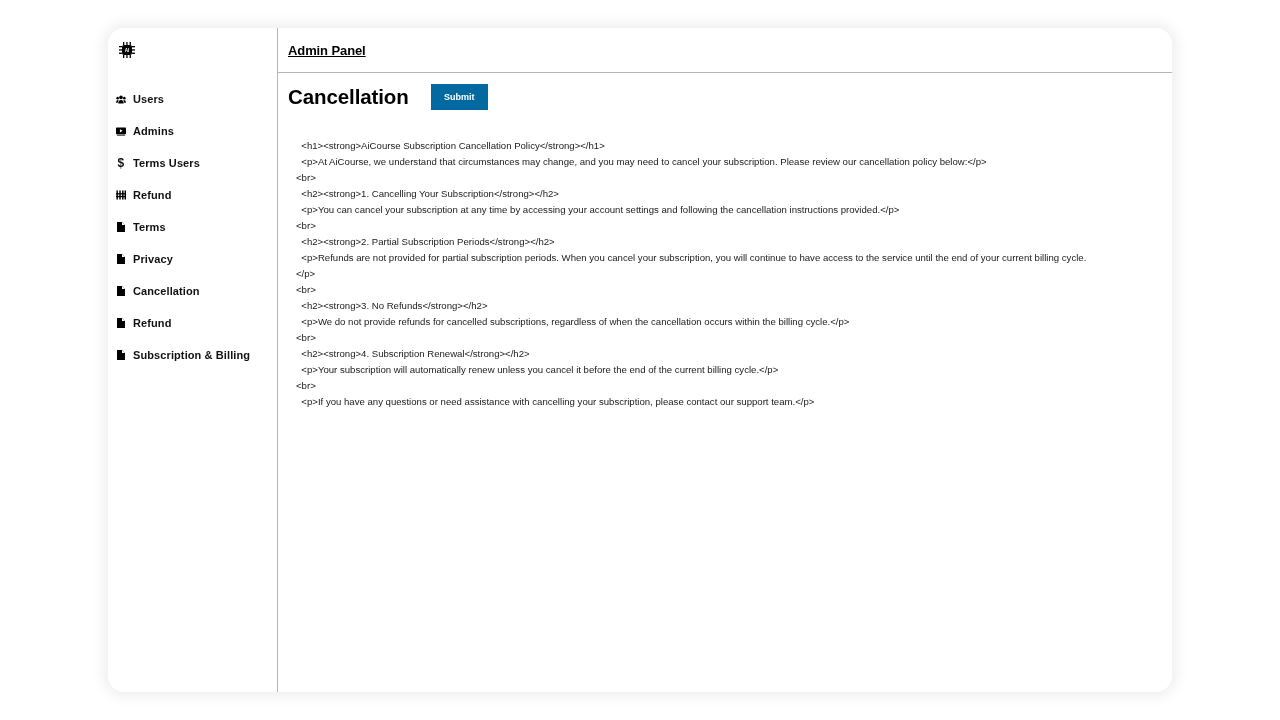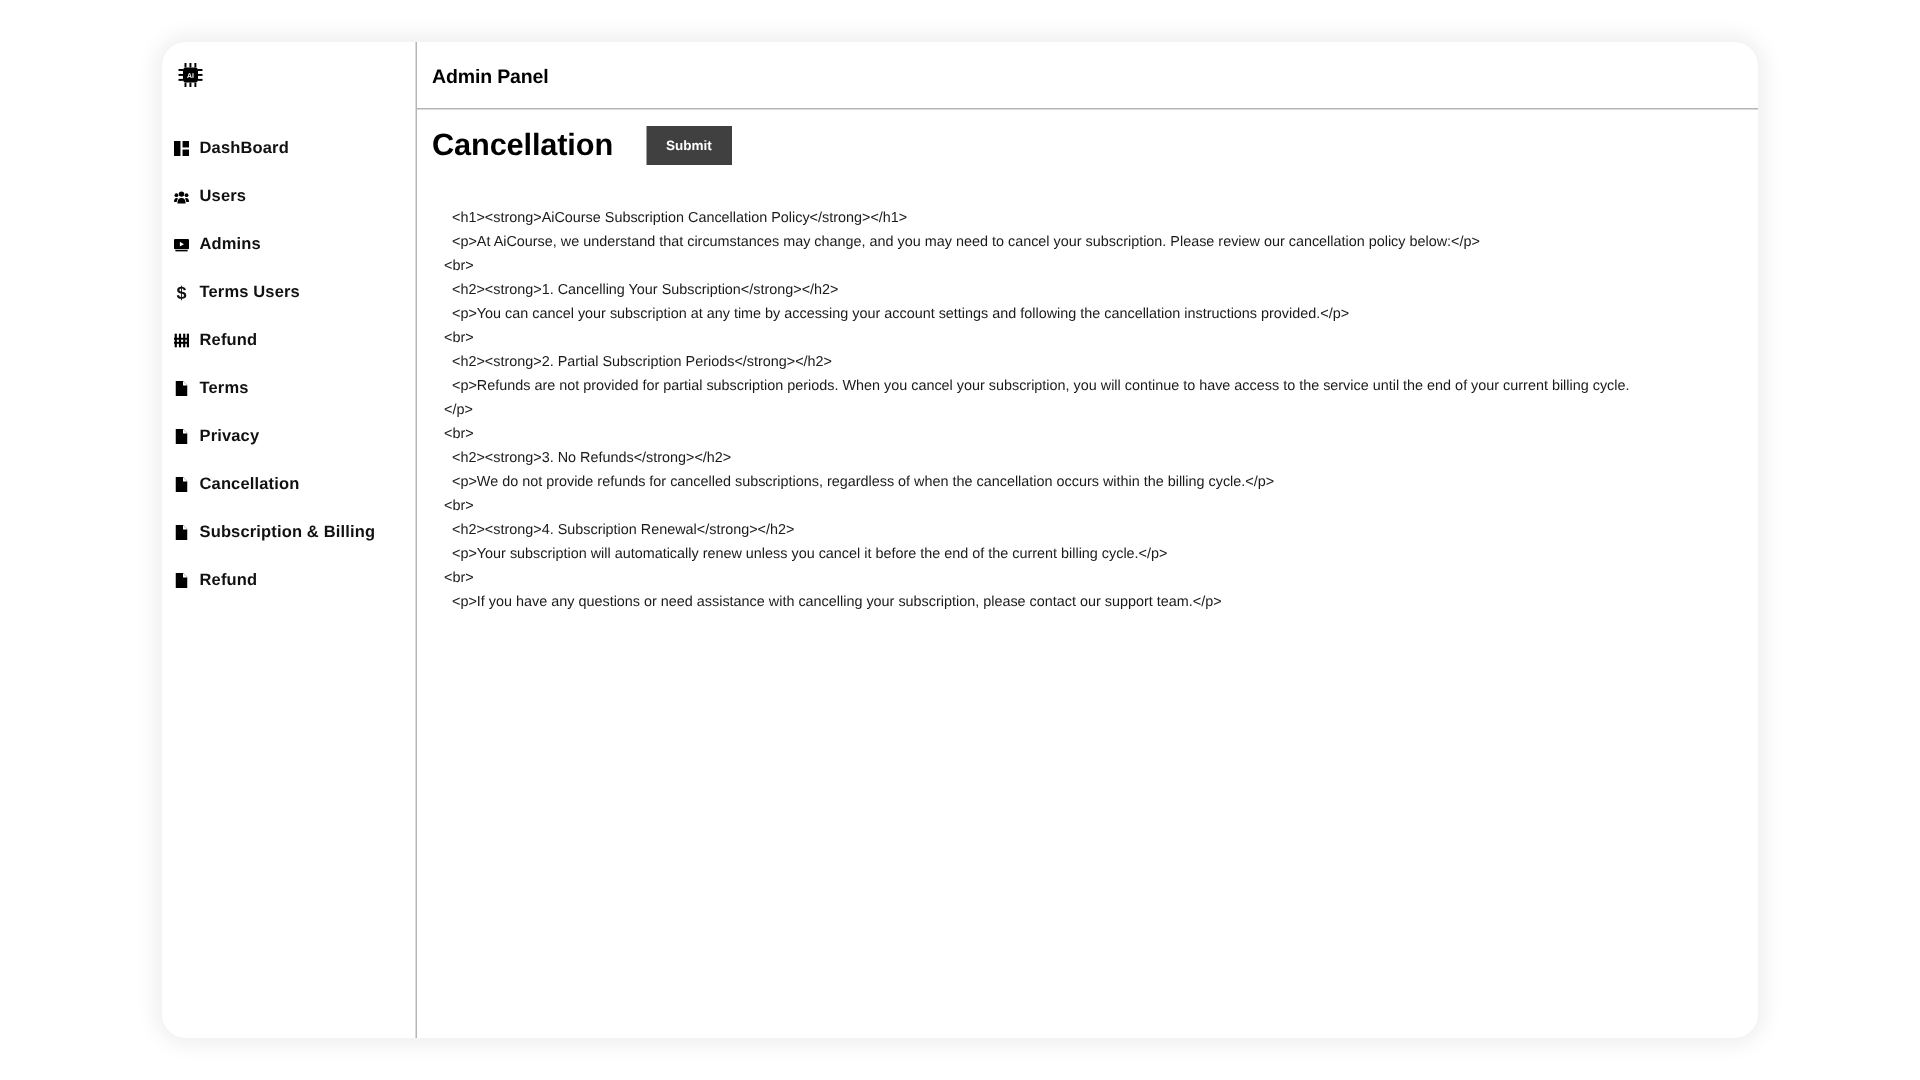--- a/index.html
+++ b/index.html
@@ -48,20 +48,21 @@
     .nav-item .icon {
       width: 10px; height: 10px;
       margin-right: 7px;
       display: inline-flex; align-items: center; justify-content: center;
     }
     .nav-item .icon svg { display: block; }
     .main {
       flex: 1;
       height: 100%;
       position: relative;
+      text-decoration: underline;
     }
     .topbar {
       height: 45px;
       border-bottom: 1px solid #b5b5b5;
       display: flex; align-items: center;
       padding-left: 10px;
     }
     .topbar-title {
       font-weight: bold;
       font-size: 13px;
@@ -72,21 +73,21 @@
       left: 10px; top: 56px;
       display: flex; align-items: center;
     }
     .page-title {
       font-weight: bold;
       font-size: 20.5px;
       letter-spacing: -0.1px;
     }
     .submit-btn {
       margin-left: 22px;
-      background: #404040;
+      background: #0369a1;
       color: #fff;
       border: none;
       font-family: "Liberation Sans", sans-serif;
       font-weight: bold;
       font-size: 9px;
       width: 57px; height: 26px;
       cursor: pointer;
     }
     .editor {
       position: absolute;
@@ -127,30 +128,20 @@
             <rect x="15" y="9.3" width="3" height="1.3"></rect>
             <rect x="15" y="12.6" width="3" height="1.3"></rect>
         </g>
         <text x="10" y="11.8" text-anchor="middle" font-size="4.6" font-weight="bold" fill="#fff" font-family="Liberation Sans, sans-serif">AI</text>
       </svg>
     </div>
 
     <ul class="nav">
       <li class="nav-item">
         <span class="icon">
-          <svg width="10" height="10" viewBox="0 0 10 10">
-              <rect x="0" y="0" width="4.3" height="10" fill="#000"></rect>
-              <rect x="5.7" y="0" width="4.3" height="4.3" fill="#000"></rect>
-              <rect x="5.7" y="5.7" width="4.3" height="4.3" fill="#000"></rect>
-            </svg>
-        </span>
-        <span>DashBoard</span>
-      </li>
-      <li class="nav-item">
-        <span class="icon">
           <svg width="11" height="9" viewBox="0 0 11 9">
               <circle cx="5.5" cy="2.2" r="2" fill="#000"></circle>
               <circle cx="1.8" cy="3" r="1.4" fill="#000"></circle>
               <circle cx="9.2" cy="3" r="1.4" fill="#000"></circle>
               <path d="M2.5 9 Q2.5 5 5.5 5 Q8.5 5 8.5 9 Z" fill="#000"></path>
               <path d="M0 8 Q0 5 2 5 L3 5.4 Q2 6.5 2 8 Z" fill="#000"></path>
               <path d="M11 8 Q11 5 9 5 L8 5.4 Q9 6.5 9 8 Z" fill="#000"></path>
             </svg>
         </span>
         <span>Users</span>
@@ -211,30 +202,30 @@
         </span>
         <span>Cancellation</span>
       </li>
       <li class="nav-item">
         <span class="icon">
           <svg width="8" height="10" viewBox="0 0 8 10">
               <path d="M0 0 H5 L8 3 V10 H0 Z" fill="#000"></path>
               <path d="M5 0 V3 H8" fill="#fff"></path>
             </svg>
         </span>
+        <span>Refund</span>
+      </li>
+      <li class="nav-item">
+        <span class="icon">
+          <svg width="8" height="10" viewBox="0 0 8 10">
+              <path d="M0 0 H5 L8 3 V10 H0 Z" fill="#000"></path>
+              <path d="M5 0 V3 H8" fill="#fff"></path>
+            </svg>
+        </span>
         <span>Subscription &amp; Billing</span>
-      </li>
-      <li class="nav-item">
-        <span class="icon">
-          <svg width="8" height="10" viewBox="0 0 8 10">
-              <path d="M0 0 H5 L8 3 V10 H0 Z" fill="#000"></path>
-              <path d="M5 0 V3 H8" fill="#fff"></path>
-            </svg>
-        </span>
-        <span>Refund</span>
       </li>
     </ul>
   </aside>
 
   <main class="main">
     <div class="topbar">
       <span class="topbar-title">Admin Panel</span>
     </div>
 
     <div class="title-row">

